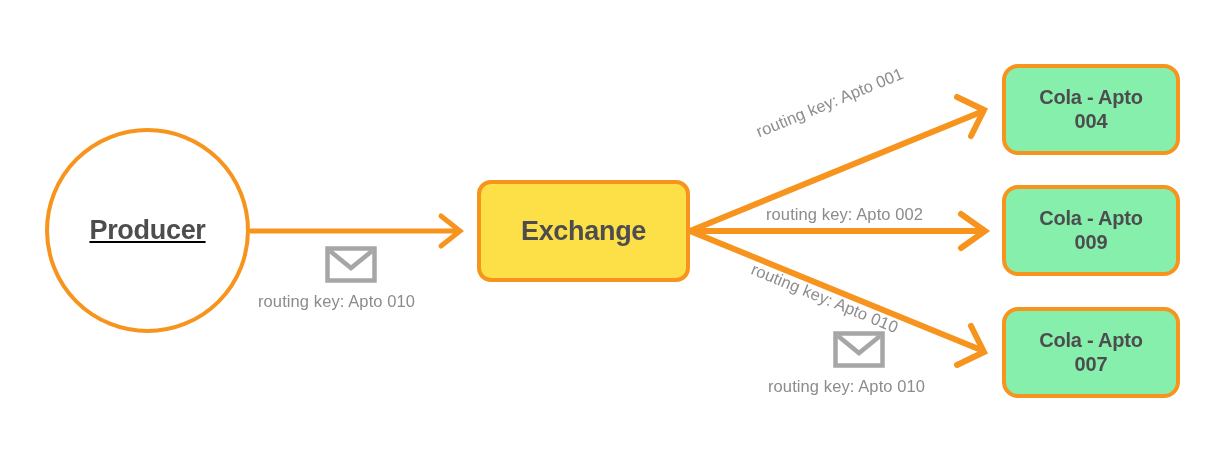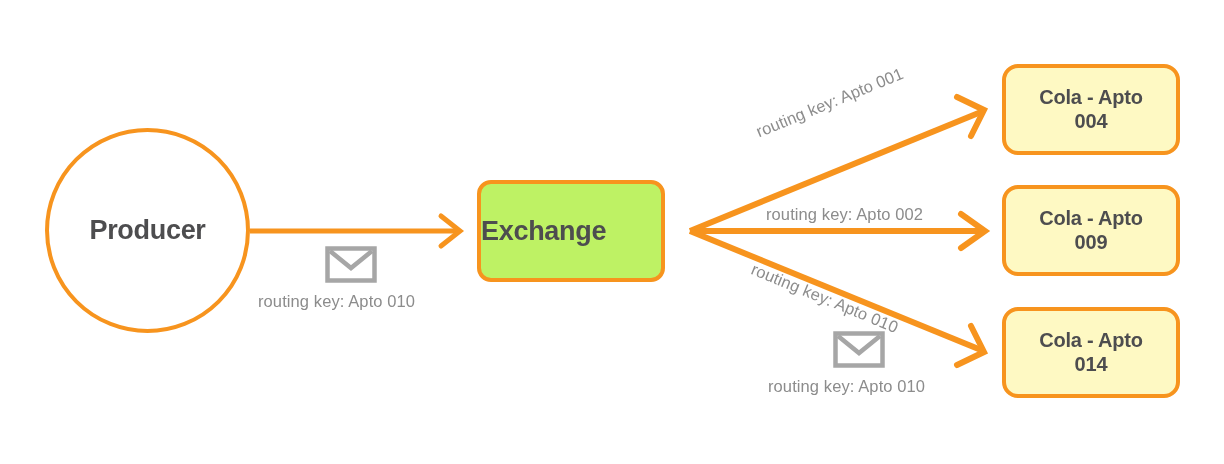--- a/index.html
+++ b/index.html
@@ -31,43 +31,44 @@
     left: 45px;
     top: 128px;
     width: 205px;
     height: 205px;
     border: 4px solid #f7941e;
     border-radius: 50%;
     box-sizing: border-box;
     display: flex;
     align-items: center;
     justify-content: center;
+    text-decoration: underline;
   }
   .producer-label {
     font-size: 27px;
     font-weight: bold;
     color: #4d4d4f;
     letter-spacing: -0.3px;
     white-space: nowrap;
   }
 
   
   .exchange-box {
     position: absolute;
     left: 477px;
     top: 180px;
-    width: 188px;
+    width: 213px;
     height: 102px;
     border: 4px solid #f7941e;
     border-radius: 14px;
     box-sizing: border-box;
     display: flex;
     align-items: center;
-    justify-content: flex-start;
-    background: #bef264;
+    justify-content: center;
+    background: #fde047;
   }
   .exchange-label {
     font-size: 27px;
     font-weight: bold;
     color: #4d4d4f;
     letter-spacing: -0.3px;
     white-space: nowrap;
   }
 
   
@@ -76,21 +77,21 @@
     left: 1002px;
     width: 178px;
     height: 91px;
     border: 4px solid #f7941e;
     border-radius: 16px;
     box-sizing: border-box;
     display: flex;
     align-items: center;
     justify-content: center;
     text-align: center;
-    background: #fef9c3;
+    background: #86efac;
   }
   .queue-box.q1 { top: 64px; }
   .queue-box.q2 { top: 185px; }
   .queue-box.q3 { top: 307px; }
   .queue-label {
     font-size: 20px;
     font-weight: bold;
     color: #4d4d4f;
     line-height: 1.18;
     letter-spacing: -0.2px;
@@ -177,21 +178,21 @@
   <div class="queue-box q2">
     <span class="queue-label">
       <span>Cola - Apto</span><br>
       <span>009</span>
     </span>
   </div>
 
   <div class="queue-box q3">
     <span class="queue-label">
       <span>Cola - Apto</span><br>
-      <span>014</span>
+      <span>007</span>
     </span>
   </div>
 
   <svg class="envelope e1" viewBox="0 0 52 37" xmlns="http://www.w3.org/2000/svg">
     <rect x="2.5" y="2.5" width="47" height="32" fill="#ffffff" stroke="#a6a6a6" stroke-width="4.5"></rect>
     <polyline points="5,5 26,22 47,5" fill="none" stroke="#a6a6a6" stroke-width="4.5" stroke-linejoin="miter"></polyline>
   </svg>
 
   <svg class="envelope e2" viewBox="0 0 52 37" xmlns="http://www.w3.org/2000/svg">
     <rect x="2.5" y="2.5" width="47" height="32" fill="#ffffff" stroke="#a6a6a6" stroke-width="4.5"></rect>

